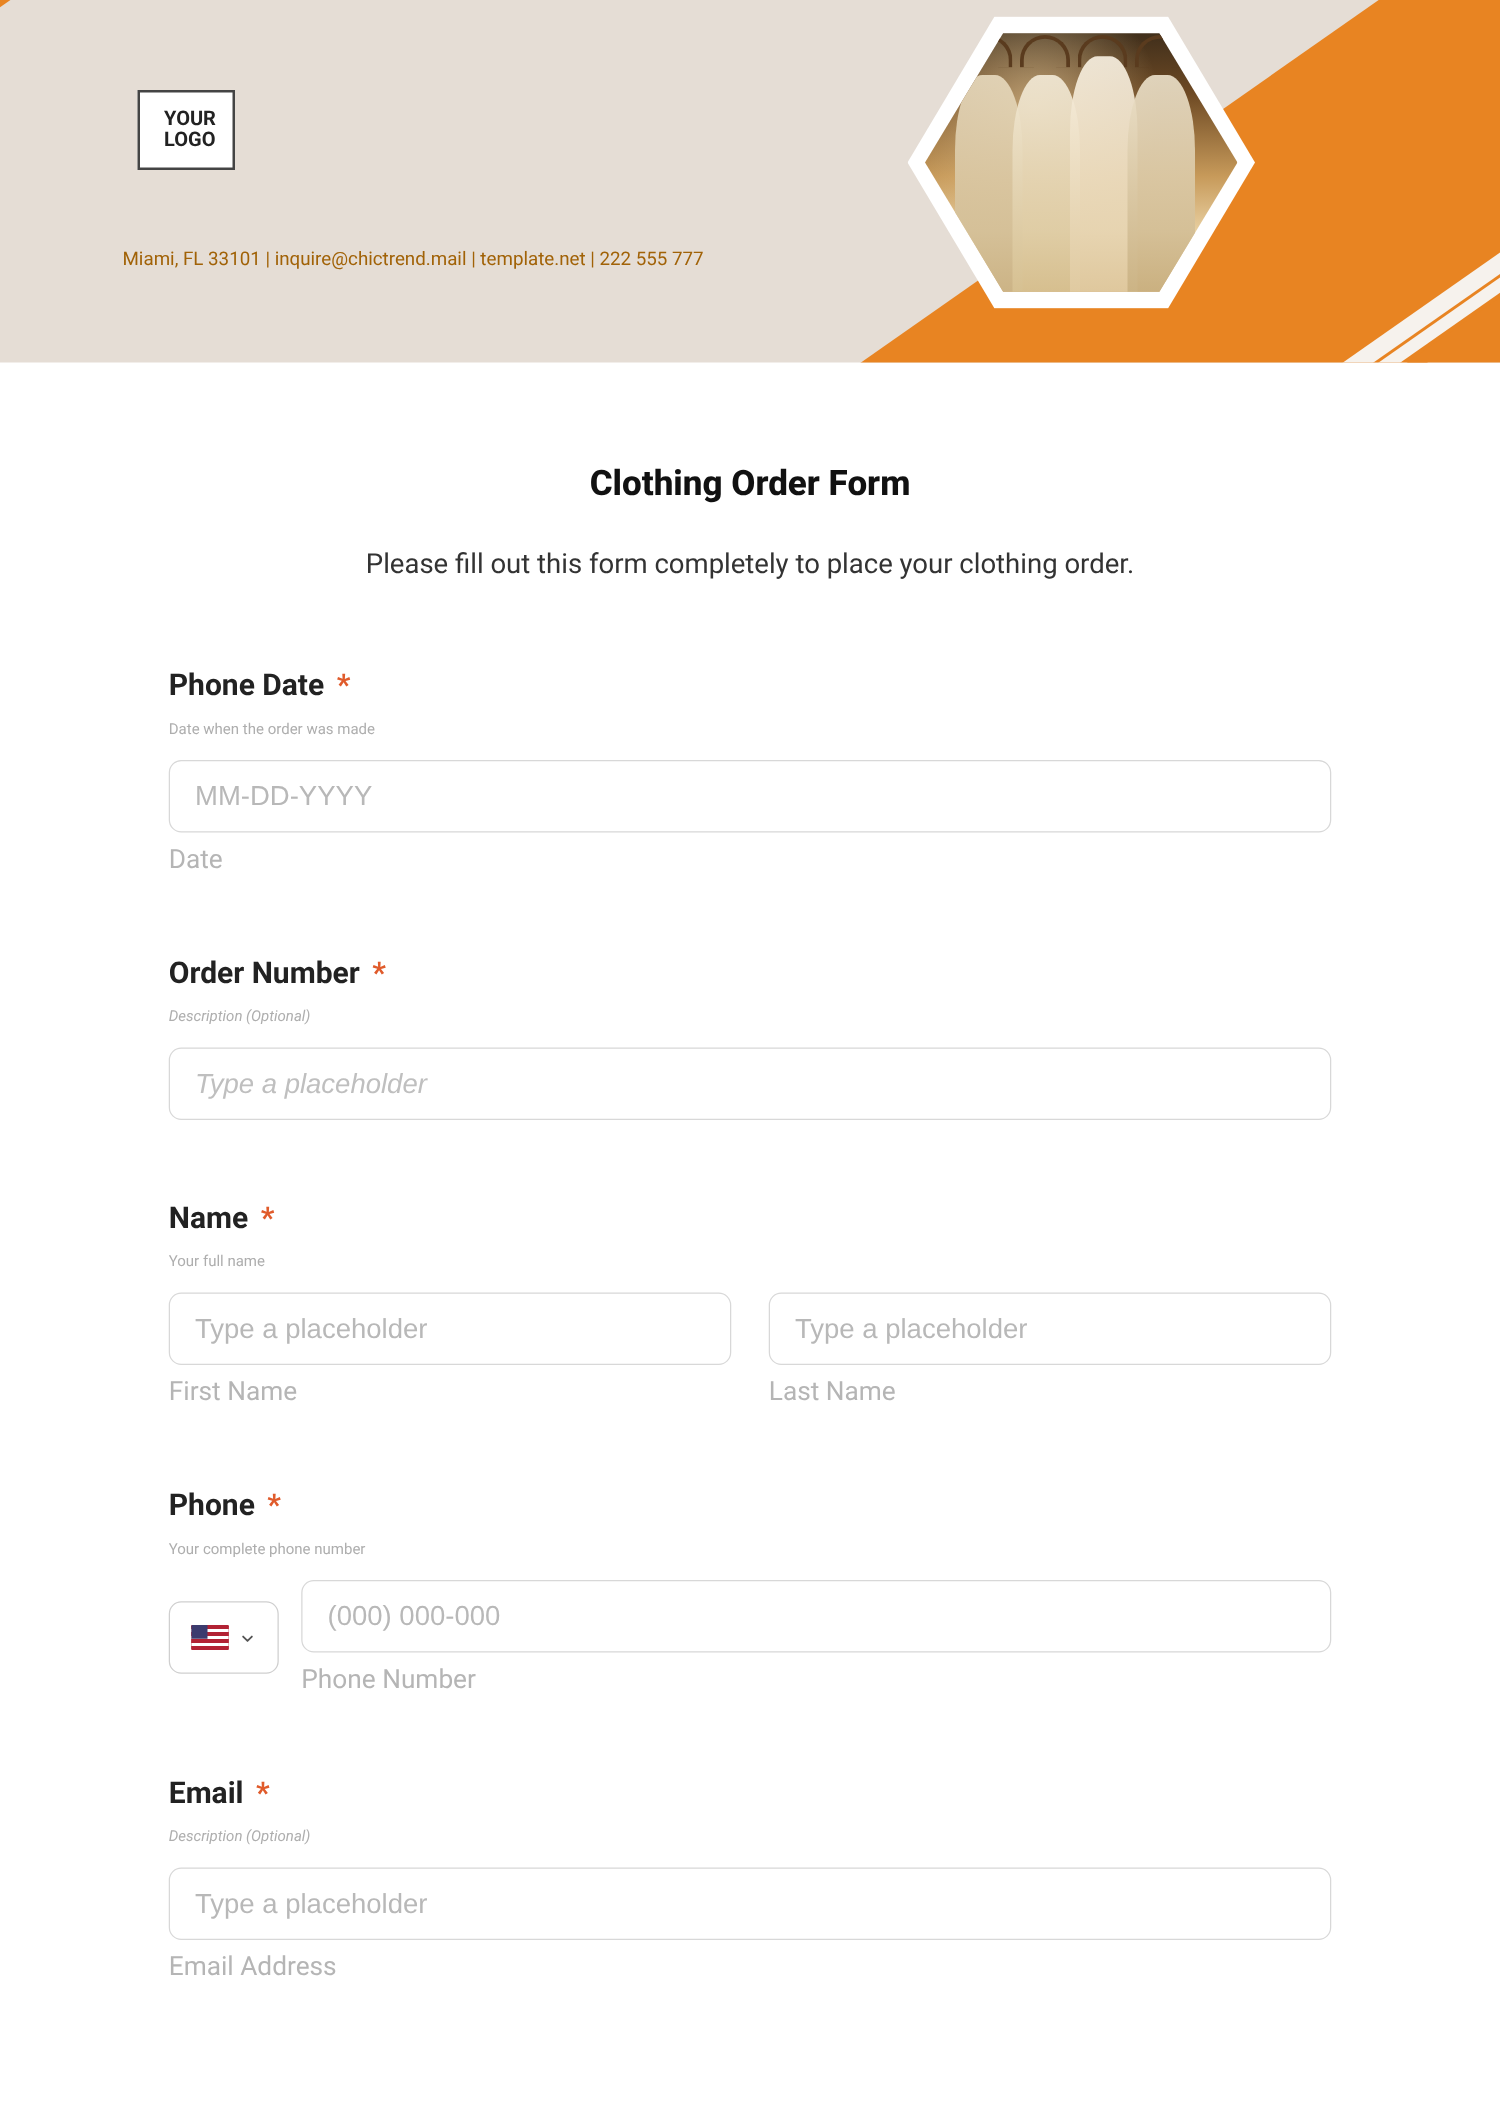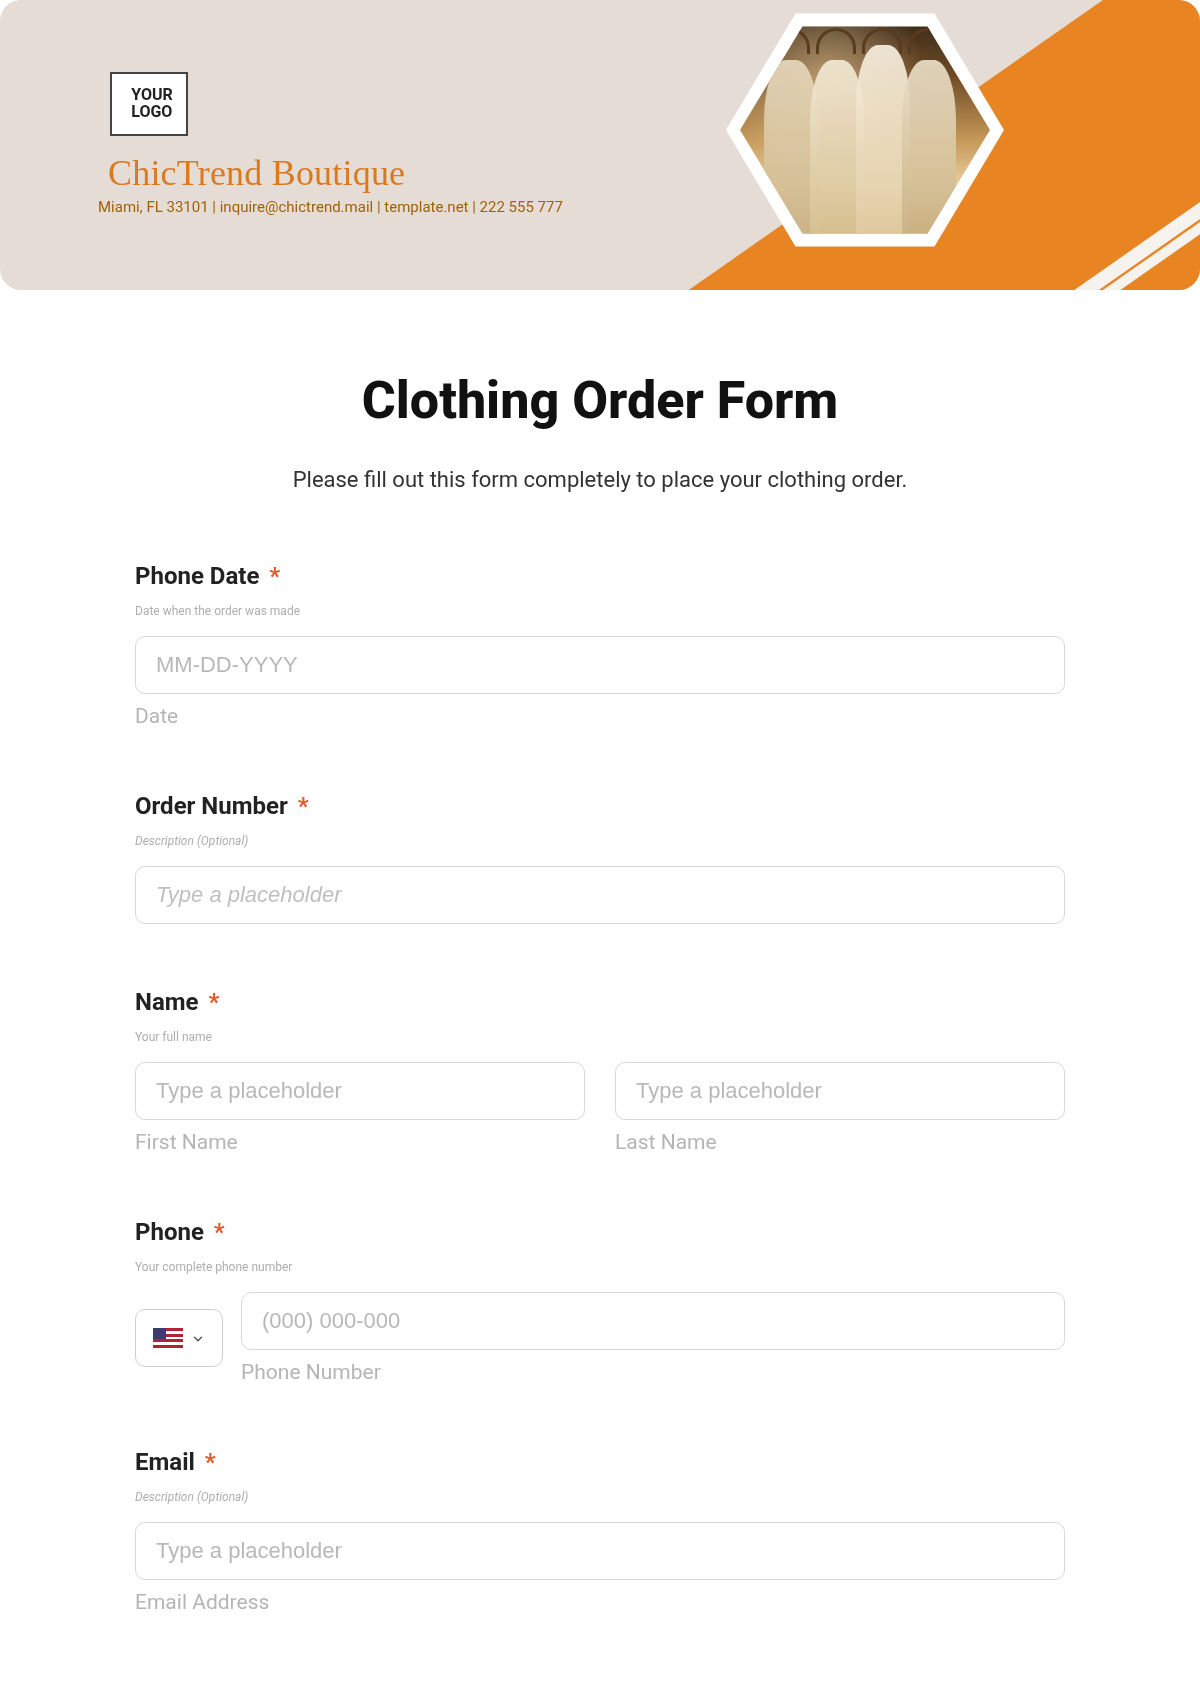--- a/index.html
+++ b/index.html
@@ -6,21 +6,20 @@
   html, body { width: 1200px; height: 1700px; font-family: -apple-system, BlinkMacSystemFont, "Segoe UI", Roboto, Arial, sans-serif; background: #fff; color: #222; }
   .page { width: 1200px; min-height: 1700px; background: #fff; }
 
   
   .banner {
     position: relative;
     width: 100%;
     height: 290px;
     background: #e5ddd5;
     overflow: hidden;
-    border-radius: 21px;
   }
   
   .stripeL1, .stripeL2, .stripeL3 {
     position: absolute;
     transform: rotate(-35deg);
     transform-origin: top left;
   }
   .stripeL1 { left: -120px; top: -20px; width: 420px; height: 90px; background: #e88422; }
 
   
@@ -81,21 +80,21 @@
   .dress { position: absolute; bottom: 0; width: 54px; height: 180px; border-radius: 22px 22px 6px 6px / 60px 60px 6px 6px; opacity: 0.92; }
   .dress.d1 { left: 24px;  background: linear-gradient(180deg,#e6d8bc,#cbb487); }
   .dress.d2 { left: 70px;  background: linear-gradient(180deg,#f2e9d6,#d6c090); }
   .dress.d3 { left: 116px; background: linear-gradient(180deg,#f7efe0,#e0caa0); height: 195px; }
   .dress.d4 { left: 162px; background: linear-gradient(180deg,#eadfc8,#c9b080); }
   .hanger { position: absolute; top: 8px; width: 40px; height: 26px; border: 3px solid #5a3b1e; border-bottom: none; border-radius: 20px 20px 0 0; }
   .hanger.h1 { left: 30px; } .hanger.h2 { left: 76px; } .hanger.h3 { left: 122px; } .hanger.h4 { left: 168px; }
 
   
   .content { width: 970px; margin: 0 auto; padding: 80px 20px 60px; }
-  .title { text-align: center; font-size: 52px; font-weight: 800; color: #111; margin-bottom: 36px; }
+  .title { text-align: center; font-size: 28px; font-weight: 800; color: #111; margin-bottom: 36px; }
   .subtitle { text-align: center; font-size: 22px; color: #333; margin-bottom: 70px; }
 
   .field { margin-bottom: 64px; }
   .label { font-size: 24px; font-weight: 700; color: #222; margin-bottom: 14px; }
   .req { color: #e05b2b; margin-left: 4px; }
   .desc { font-size: 12px; color: #aeaeae; margin-bottom: 18px; }
   .desc.italic { font-style: italic; }
   .input {
     width: 100%;
     height: 58px;
@@ -143,21 +142,20 @@
     <div class="stripeL1"></div>
     <div class="stripeR r1"></div>
     <div class="stripeR r2"></div>
     <div class="stripeR r3"></div>
     <div class="stripeR r4"></div>
 
     <div class="logo-box">
       <span style="white-space:pre;">YOUR
 LOGO</span>
     </div>
-    <div class="brand">ChicTrend Boutique</div>
     <div class="brand-sub">Miami, FL 33101 | inquire@chictrend.mail | template.net | 222 555 777</div>
 
     <div class="hex-wrap">
       <div class="hex-outer"></div>
       <div class="hex-inner">
         <span class="hanger h1"></span>
         <span class="hanger h2"></span>
         <span class="hanger h3"></span>
         <span class="hanger h4"></span>
         <span class="dress d1"></span>

